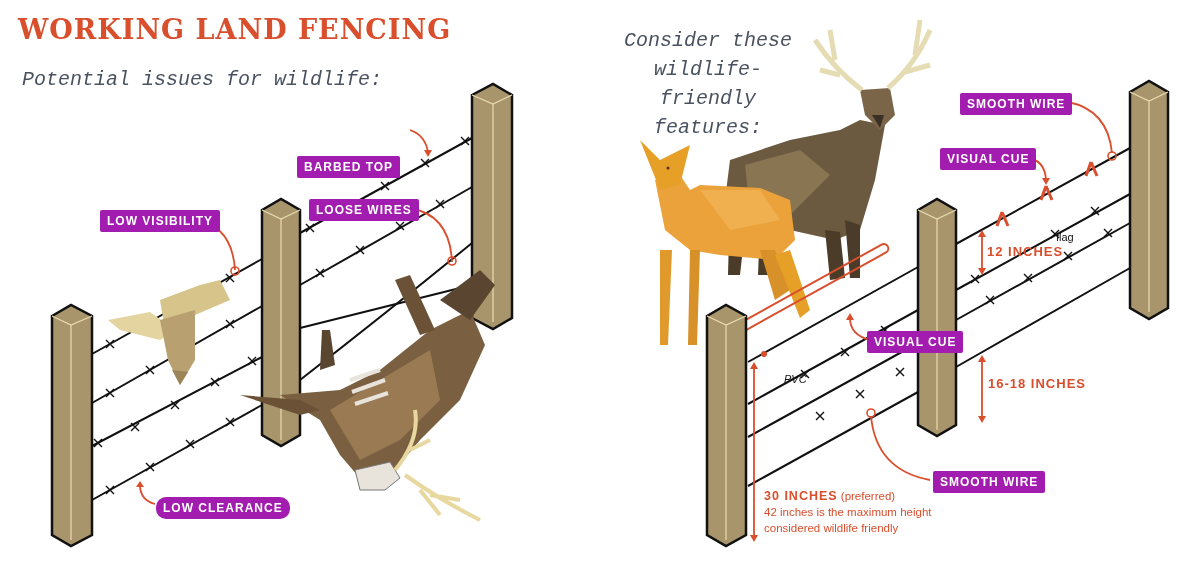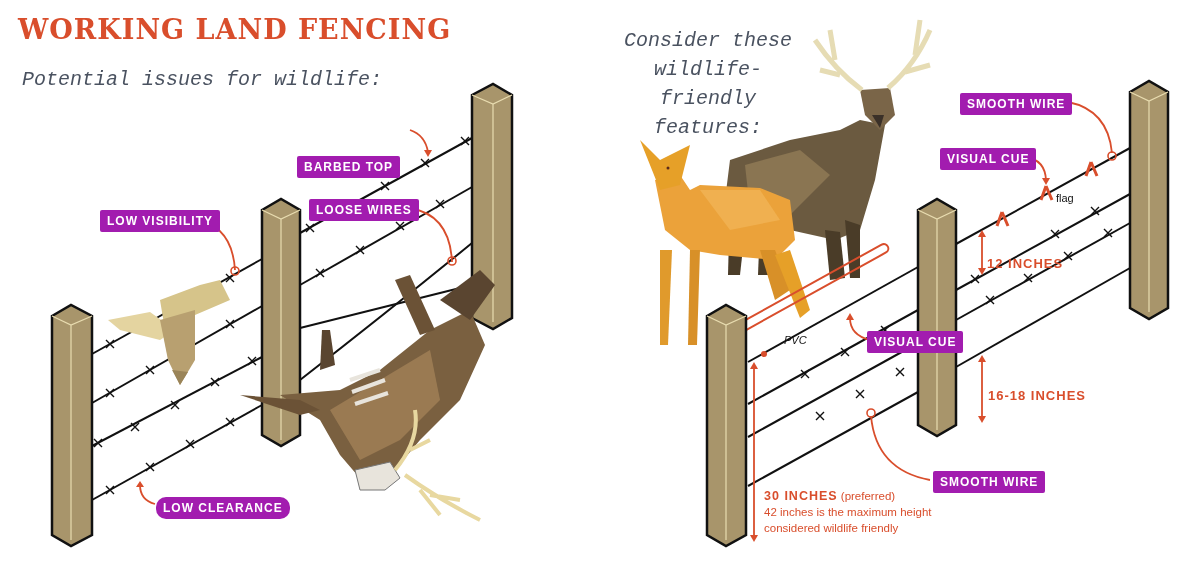--- a/index.html
+++ b/index.html
@@ -2,24 +2,24 @@
 <html><head>
 <meta charset="utf-8">
 <style>
   html,body{margin:0;padding:0;background:#fff;}
   body{width:1200px;height:563px;position:relative;overflow:hidden;font-family:"Liberation Sans",sans-serif;}
   .title{position:absolute;left:18px;top:14px;font-family:"DejaVu Serif",serif;font-weight:bold;font-size:27px;letter-spacing:1px;color:#d94e2c;}
   .subtitle{position:absolute;font-family:Liberation Mono, monospace;font-style:italic;font-size:20px;color:#4a5260;}
   .sub-left{left:22px;top:68px;}
   .sub-right{left:618px;top:26px;width:180px;text-align:center;line-height:29px;}
   .tag{position:absolute;background:#a21caf;color:#fff;font-weight:bold;font-size:12px;letter-spacing:1px;padding:4px 7px;border-radius:2px;white-space:nowrap;}
-  .olabel{position:absolute;color:#d94e2c;font-weight:bold;font-size:13px;letter-spacing:1px;white-space:nowrap;margin-top:12px;}
+  .olabel{position:absolute;color:#d94e2c;font-weight:bold;font-size:13px;letter-spacing:1px;white-space:nowrap;}
   .note{position:absolute;color:#d94e2c;font-size:11.5px;line-height:16px;}
   .note b{font-size:12.5px;letter-spacing:1px;}
-  .small{position:absolute;font-size:11px;color:#111;}
+  .small{position:absolute;font-size:11px;color:#111;margin-top:39px;}
   svg{position:absolute;left:0;top:0;}
 </style>
 </head>
 <body>
 
 <svg width="1200" height="563" viewBox="0 0 1200 563">
   <defs>
     <g id="barb">
         <path d="M-4,-4 L4,4 M-4,4 L4,-4" stroke="#111" stroke-width="1.4"></path>
       </g>

